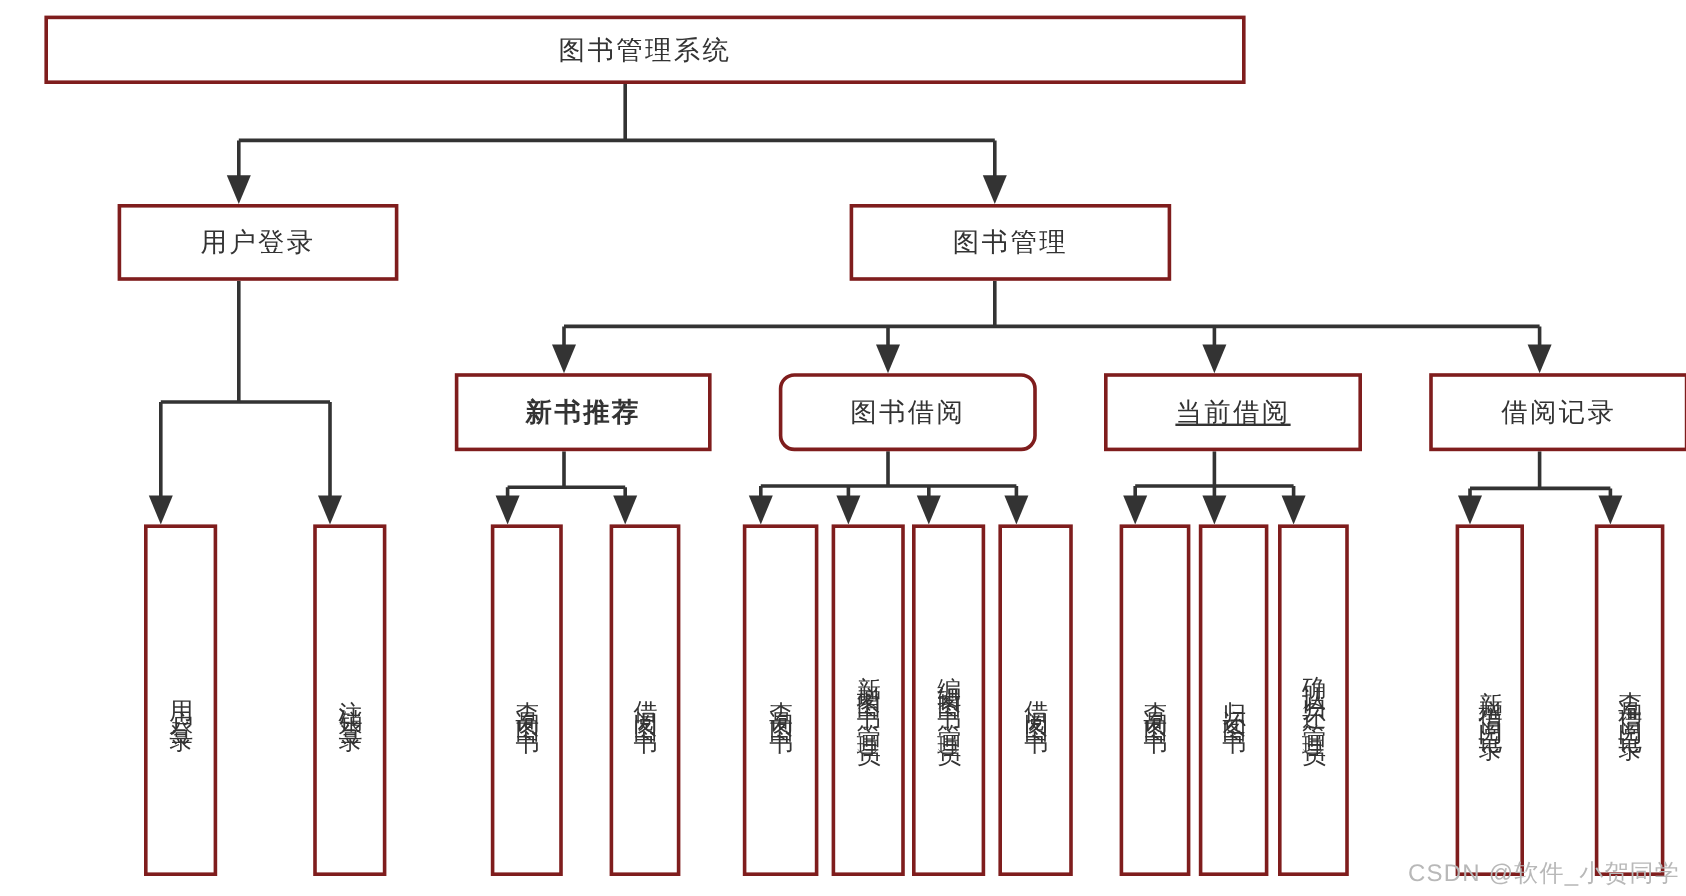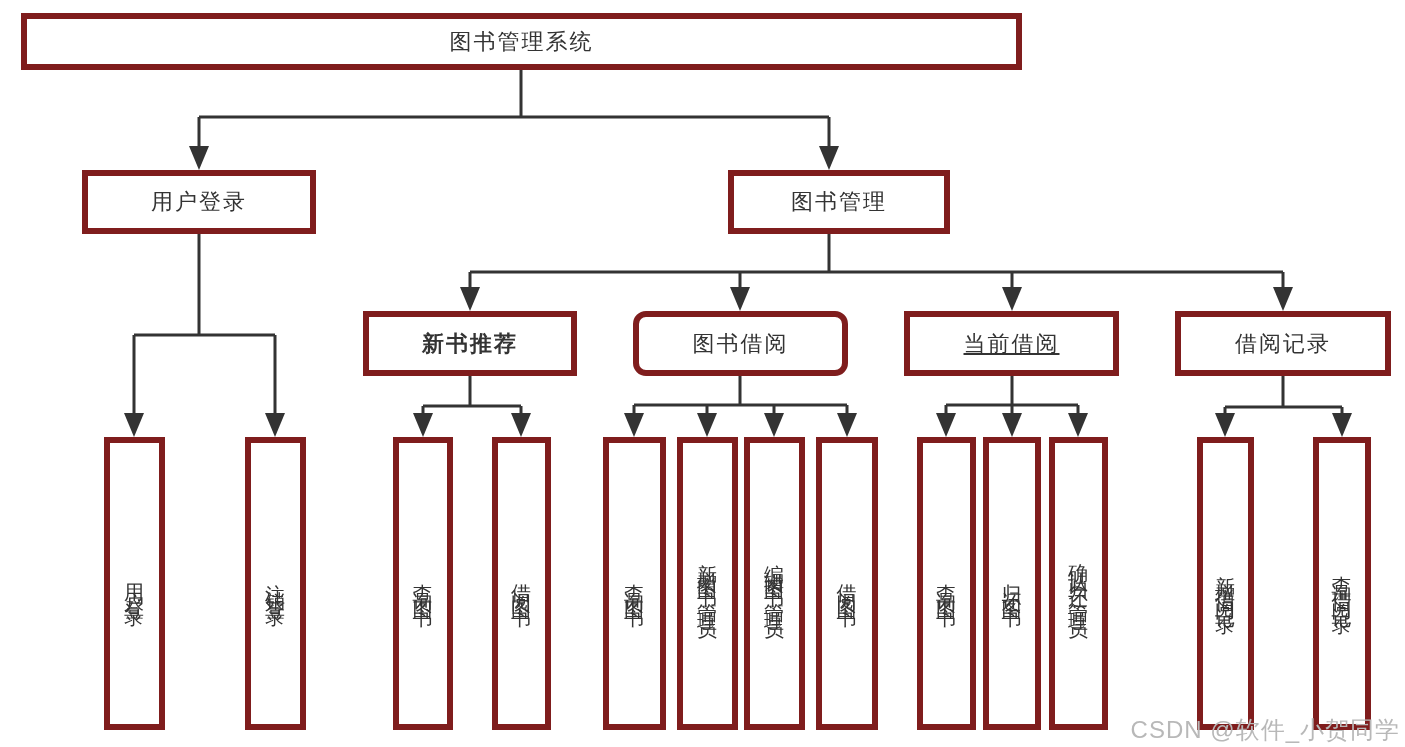--- a/index.html
+++ b/index.html
@@ -8,42 +8,43 @@
     width:1405px;height:747px;
     background:#ffffff;
     font-family:"Liberation Sans","DejaVu Sans",sans-serif;
     overflow:hidden;
   }
   svg.connectors{position:absolute;left:0;top:0;z-index:1;}
   .node{
     position:absolute;
     box-sizing:border-box;
     background:#ffffff;
-    border:6px solid #7f1d1d;
+    border:3px solid #7f1d1d;
     color:#333333;
     display:flex;align-items:center;justify-content:center;
     z-index:2;
+    margin-left:16px;
   }
   .hnode{
     font-size:22px;
     letter-spacing:2px;
     white-space:nowrap;
   }
   .vnode{
     font-size:20px;
     writing-mode:vertical-rl;
     text-orientation:mixed;
     letter-spacing:8px;
     line-height:1;
     top:437px;height:293px;
   }
   .watermark{
     position:absolute;
     right:5px;top:714px;
-    font-size:24px;
+    font-size:20px;
     color:#b8b8b8;
     letter-spacing:1px;
     white-space:nowrap;
     z-index:5;
   }
 </style>
 </head>
 <body>
 
 <div id="canvas">
@@ -76,21 +77,21 @@
       <polygon points="1002,413 1022,413 1012,437"></polygon>
       <polygon points="1068,413 1088,413 1078,437"></polygon>
       <polygon points="1215,413 1235,413 1225,437"></polygon>
       <polygon points="1332,413 1352,413 1342,437"></polygon>
     </g>
   </svg>
 
   <div class="node hnode" style="left:21px;top:13px;width:1001px;height:57px;">图书管理系统</div>
 
   <div class="node hnode" style="left:82px;top:170px;width:234px;height:64px;">用户登录</div>
-  <div class="node hnode" style="left:728px;top:170px;width:222px;height:64px;text-align:center;">图书管理</div>
+  <div class="node hnode" style="left:692px;top:170px;width:268px;height:64px;text-align:center;">图书管理</div>
 
   <div class="node hnode" style="left:363px;top:311px;width:214px;height:65px;font-weight:bold;">新书推荐</div>
   <div class="node hnode" style="left:633px;top:311px;width:215px;height:65px;border-radius:13px;">图书借阅</div>
   <div class="node hnode" style="left:904px;top:311px;width:215px;height:65px;text-decoration:underline;">当前借阅</div>
   <div class="node hnode" style="left:1175px;top:311px;width:216px;height:65px;">借阅记录</div>
 
   <div class="node vnode" style="left:104px;width:61px;">用户登录</div>
   <div class="node vnode" style="left:245px;width:61px;">注销登录</div>
 
   <div class="node vnode" style="left:393px;width:60px;">查询图书</div>

